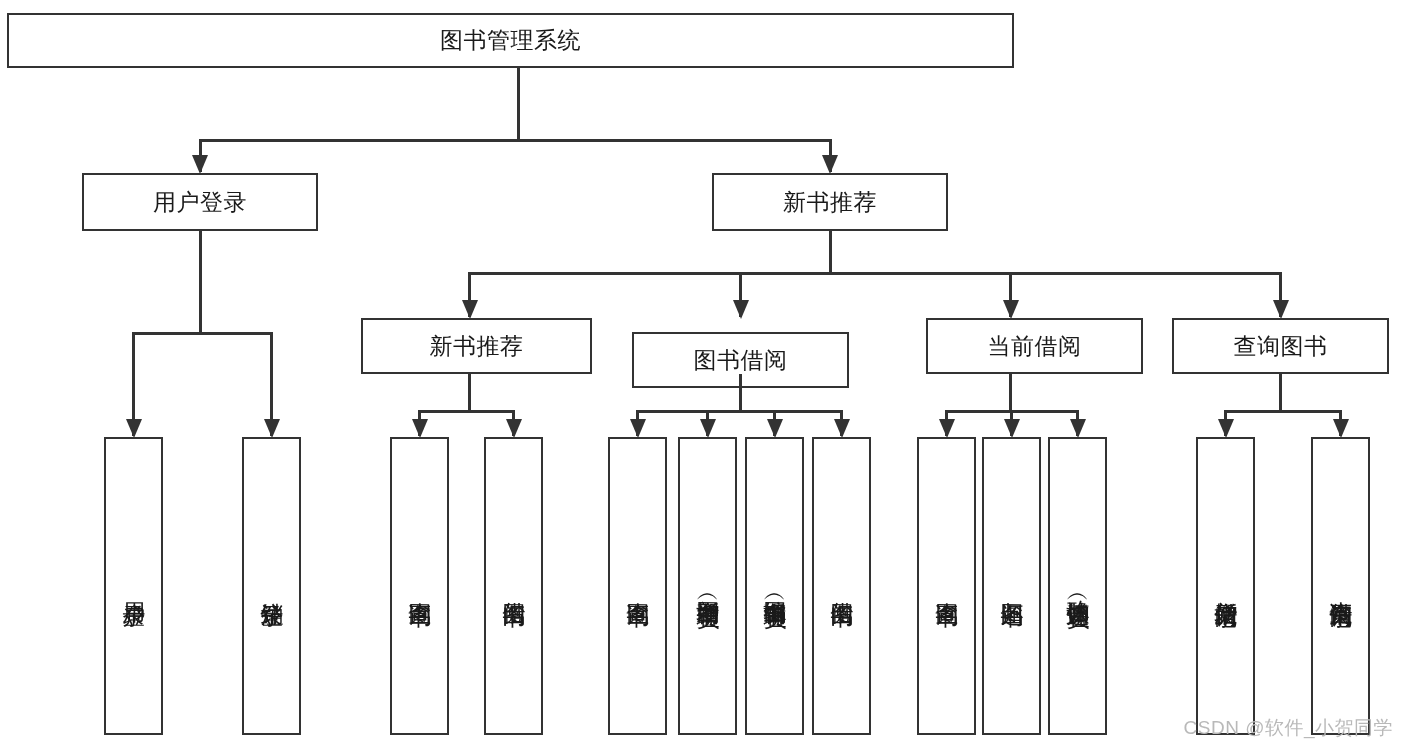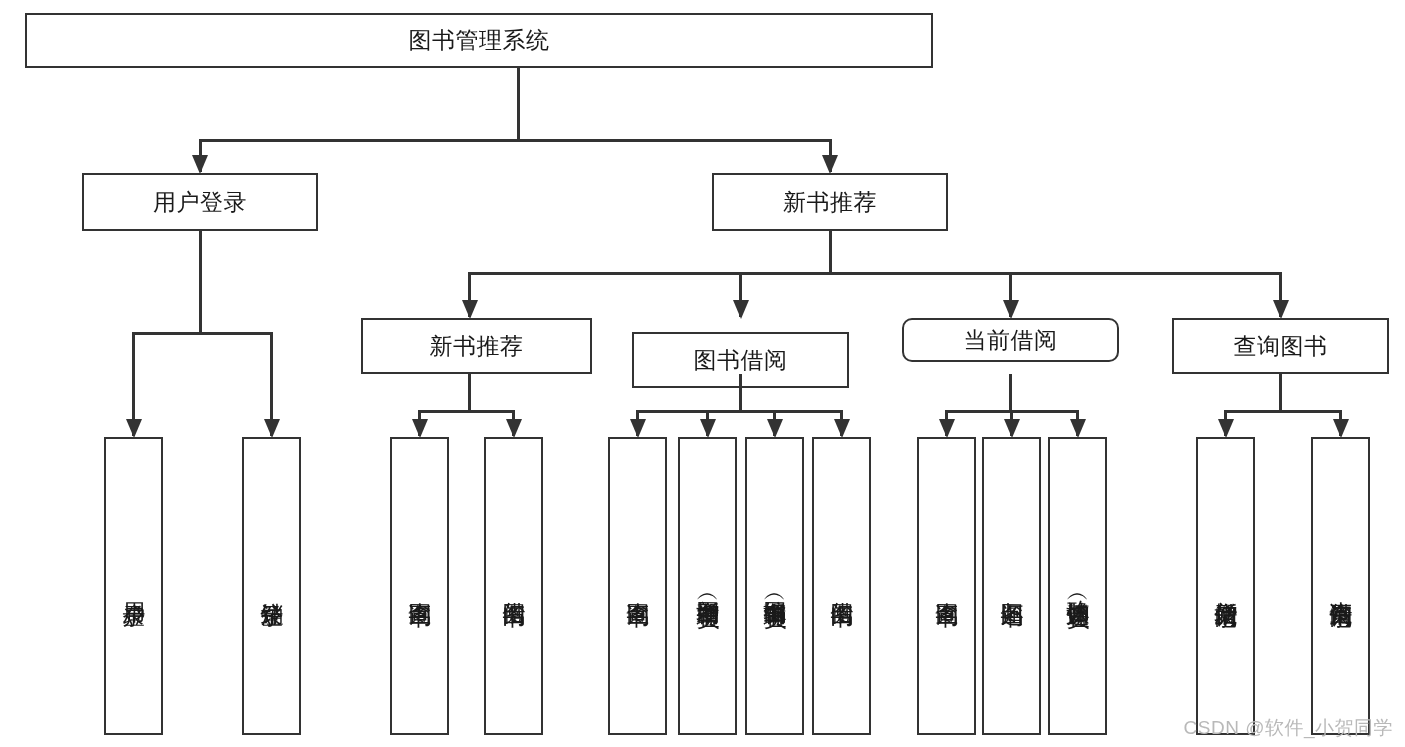--- a/index.html
+++ b/index.html
@@ -70,36 +70,36 @@
     white-space: nowrap;
     pointer-events: none;
   }
 </style>
 </head>
 <body>
 
 <div id="canvas">
 
   <div id="nodes-layer">
-      <div class="node horiz" style="left: 25px; top: 13px; width: 908px; height: 55px;">
+      <div class="node horiz" style="left: 7px; top: 13px; width: 1007px; height: 55px;">
         <span>图书管理系统</span>
       </div>
       <div class="node horiz" style="left: 82px; top: 173px; width: 236px; height: 58px;">
         <span>用户登录</span>
       </div>
       <div class="node horiz" style="left: 712px; top: 173px; width: 236px; height: 58px;">
         <span>新书推荐</span>
       </div>
       <div class="node horiz" style="left: 361px; top: 318px; width: 231px; height: 56px;">
         <span>新书推荐</span>
       </div>
       <div class="node horiz" style="left: 632px; top: 332px; width: 217px; height: 56px;">
         <span>图书借阅</span>
       </div>
-      <div class="node horiz" style="left: 902px; top: 318px; width: 217px; height: 44px; border-radius: 10px;">
+      <div class="node horiz" style="left: 926px; top: 318px; width: 217px; height: 56px;">
         <span>当前借阅</span>
       </div>
       <div class="node horiz" style="left: 1172px; top: 318px; width: 217px; height: 56px;">
         <span>查询图书</span>
       </div>
       <div class="node vert" style="left: 104px; top: 437px; width: 59px; height: 298px;">
         <span>用户登录</span>
       </div>
       <div class="node vert" style="left: 242px; top: 437px; width: 59px; height: 298px;">
         <span>注销登录</span>

